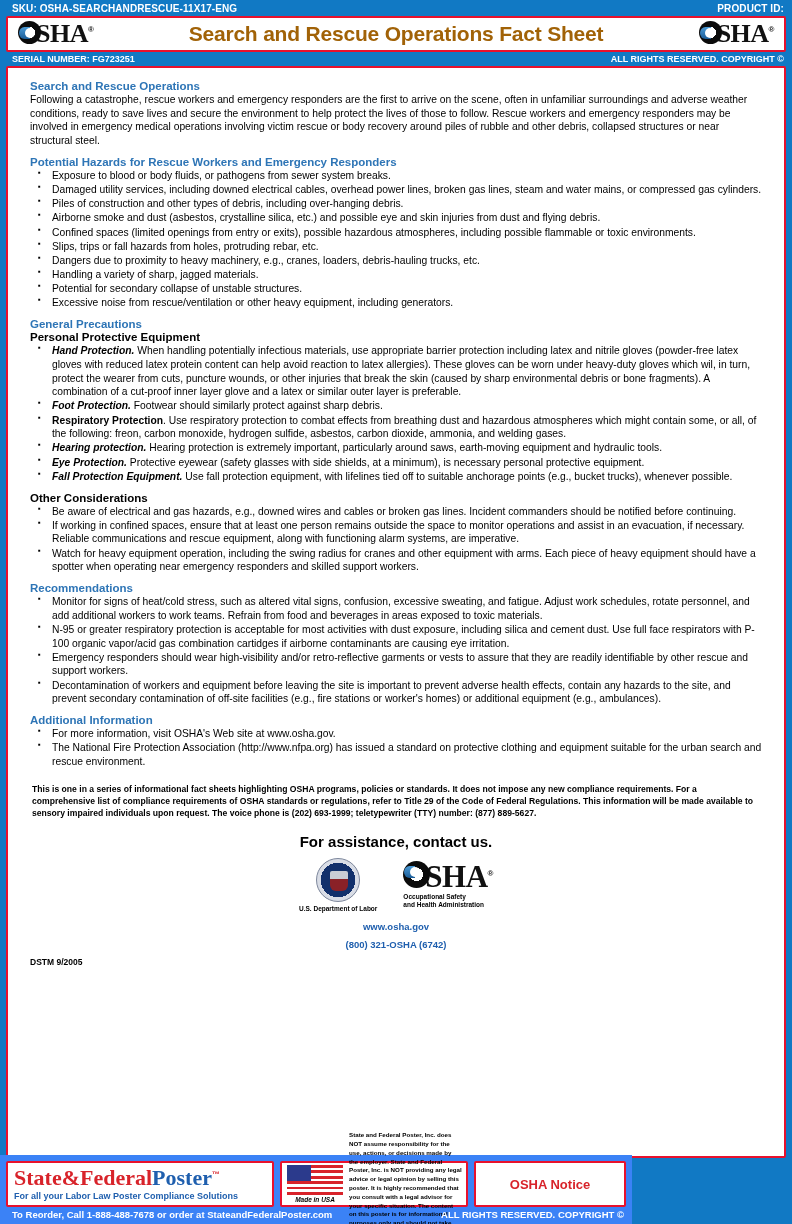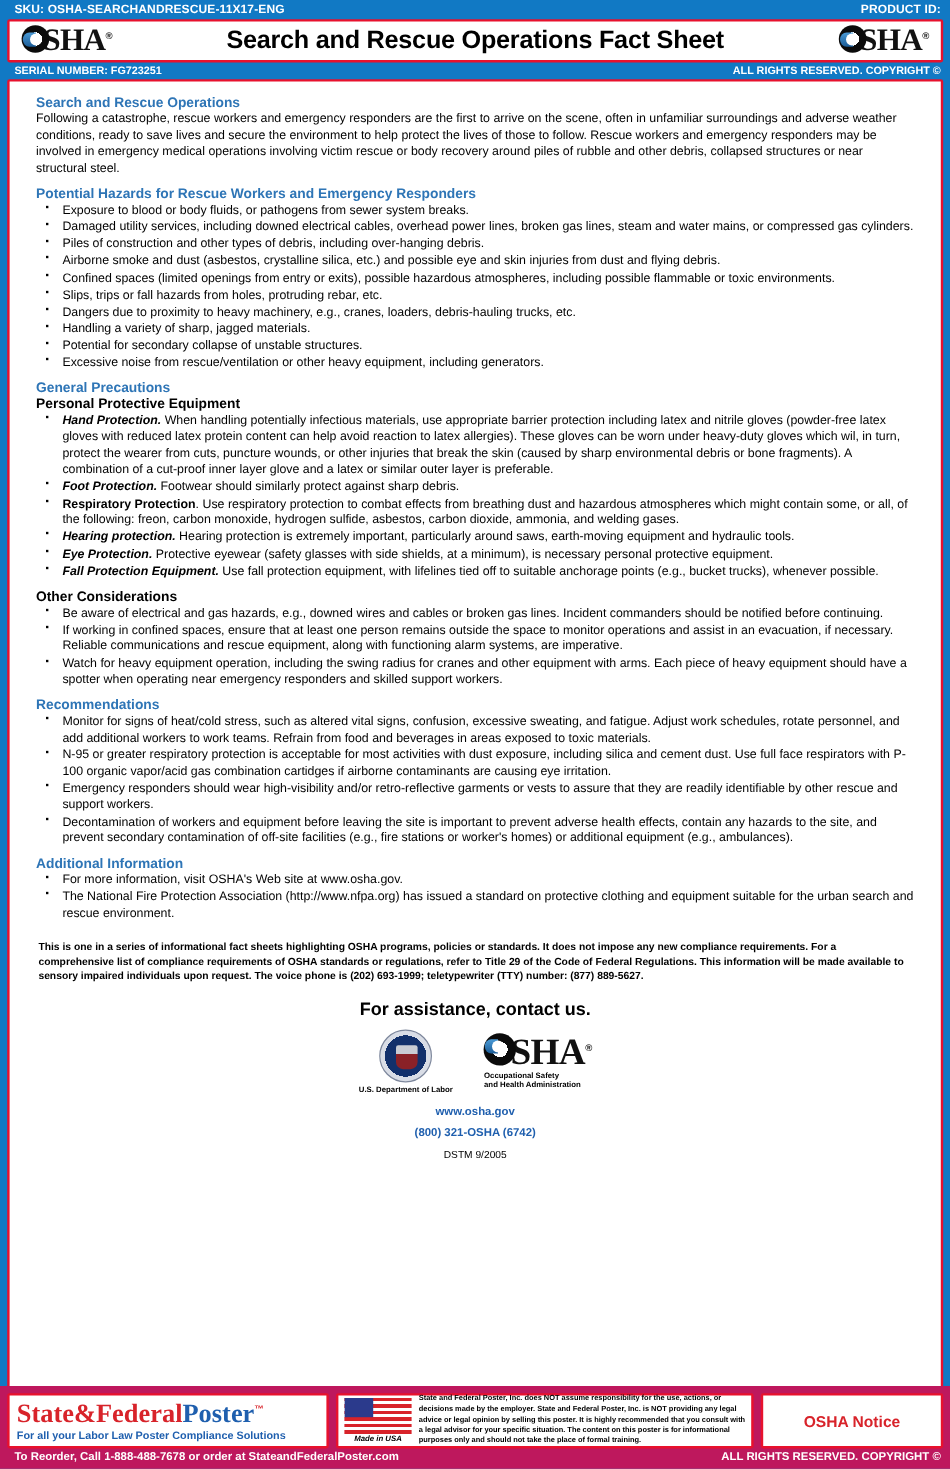--- a/index.html
+++ b/index.html
@@ -18,21 +18,21 @@
     padding:0 8px 0 12px;box-sizing:border-box;letter-spacing:.1px;
   }
 
   
   .header{
     margin:0 6px;background:#fff;border:2.5px solid #E8112D;
     height:36px;display:flex;align-items:center;justify-content:space-between;
     padding:0 10px;box-sizing:border-box;border-radius:2px;
   }
   .header-title{
-    font-size:21px;font-weight:bold;color:#000000;letter-spacing:-.2px;
+    font-size:21px;font-weight:bold;color:#a16207;letter-spacing:-.2px;
     flex:1;text-align:center;white-space:nowrap;
   }
 
   
   .osha-logo{display:flex;align-items:flex-start;line-height:1;}
   .osha-o{
     width:23px;height:23px;border-radius:50%;
     background:
       radial-gradient(circle at 50% 50%, #fff 0 34%, #0b0b0b 34% 100%);
     position:relative;flex:0 0 auto;
@@ -108,25 +108,25 @@
   }
   .dol-cap{font-size:6.5px;font-weight:bold;margin-top:3px;color:#000;}
   .osha-foot{display:flex;flex-direction:column;align-items:flex-start;}
   .osha-foot .osha-logo .osha-o{width:27px;height:27px;}
   .osha-foot .osha-word{font-size:31px;}
   .osha-sub{font-size:6.5px;font-weight:bold;color:#000;line-height:1.25;margin-top:1px;}
   .weblink{
     text-align:center;color:#1F5FAE;font-size:9.5px;font-weight:bold;margin-top:9px;
   }
   .phone{text-align:center;color:#1F5FAE;font-size:9.5px;font-weight:bold;margin-top:7px;}
-  .dstm{text-align:center;font-size:8.5px;font-weight:normal;margin-top:7px;color:#000;}
+  .dstm{font-size:8.5px;font-weight:bold;margin-top:7px;color:#000;}
 
   
   .bottom{
-    position:absolute;left:0;bottom:0;width:792px;height:69px;background:#be185d;
+    position:absolute;left:0;bottom:0;width:632px;height:69px;background:#3b82f6;
   }
   .bottom-row{
     display:flex;align-items:stretch;gap:6px;padding:6px 6px 0 6px;box-sizing:border-box;
     height:52px;
   }
   .bx{background:#fff;border:2px solid #E8112D;border-radius:2px;box-sizing:border-box;}
   .brand{flex:0 0 268px;display:flex;flex-direction:column;justify-content:center;padding:2px 6px;}
   .brand-top{font-size:22px;font-weight:bold;line-height:1;font-family:"Liberation Serif",serif;}
   .brand-top .r{color:#D8232A;}
   .brand-top .b{color:#1F5FAE;}

